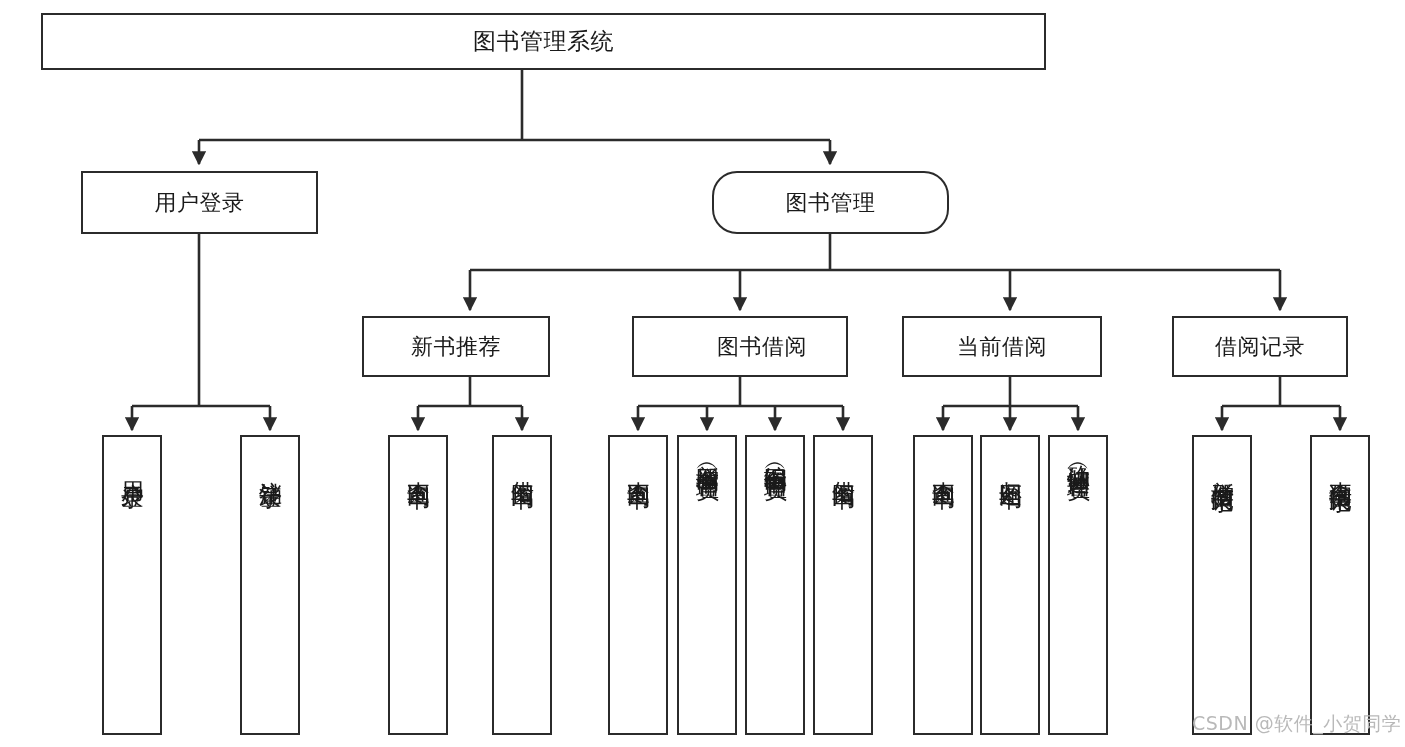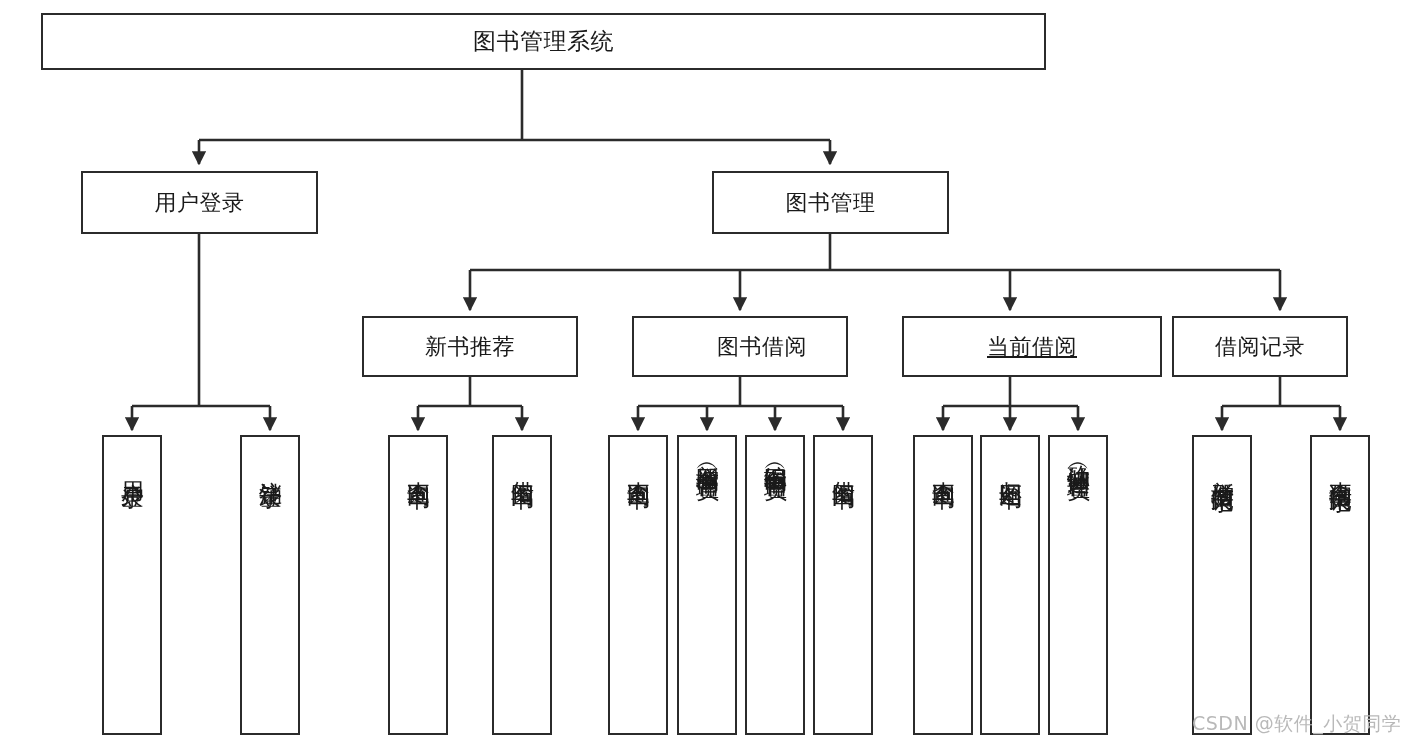--- a/index.html
+++ b/index.html
@@ -125,31 +125,31 @@
     </g>
   </svg>
 
   <div class="node root horiz" style="left:20px; top:13px; width:1005px; height:57px;margin-left:21px;">
     <span class="label">图书管理系统</span>
   </div>
 
   <div class="node horiz" style="left:81px; top:171px; width:237px; height:63px;">
     <span class="label">用户登录</span>
   </div>
-  <div class="node horiz" style="left:712px; top:171px; width:237px; height:63px;">
+  <div class="node horiz" style="left:712px; top:171px; width:237px; height:63px;border-radius:25px;">
     <span class="label">图书管理</span>
   </div>
 
-  <div class="node horiz" style="left:362px; top:316px; width:216px; height:61px;">
+  <div class="node horiz" style="left:362px; top:316px; width:188px; height:61px;">
     <span class="label">新书推荐</span>
   </div>
   <div class="node horiz" style="left:632px; top:316px; width:216px; height:61px;padding-left:44px;">
     <span class="label">图书借阅</span>
   </div>
-  <div class="node horiz" style="left:902px; top:316px; width:260px; height:61px;text-decoration:underline;">
+  <div class="node horiz" style="left:902px; top:316px; width:200px; height:61px;">
     <span class="label">当前借阅</span>
   </div>
   <div class="node horiz" style="left:1172px; top:316px; width:176px; height:61px;">
     <span class="label">借阅记录</span>
   </div>
 
   <div class="node vert" style="left:102px; top:435px; width:60px; height:300px;">
     <span class="label">用户登录</span>
   </div>
   <div class="node vert" style="left:240px; top:435px; width:60px; height:300px;">

